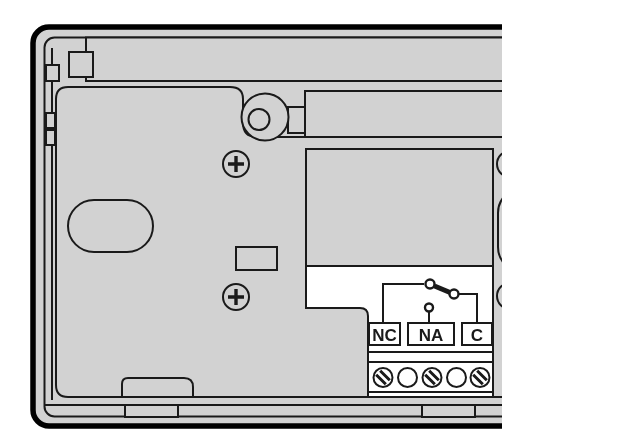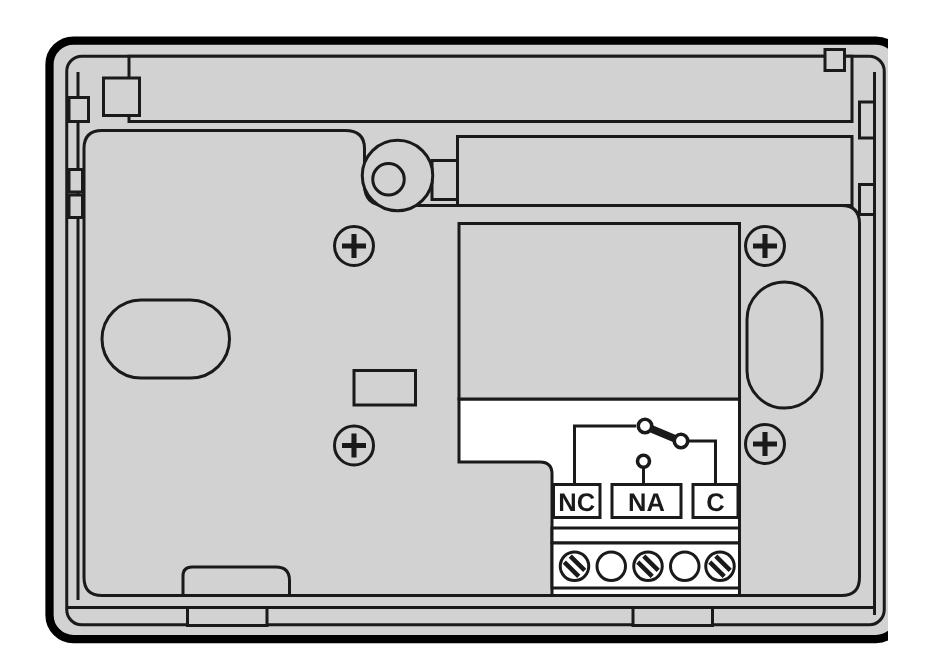--- a/index.html
+++ b/index.html
@@ -3,21 +3,21 @@
 <meta charset="utf-8">
 <style>
   :root{
     --background:#ffffff;
     --body-fill:#d2d2d2;
     --line:#1a1a1a;
     --cutout:#ffffff;
   }
   html,body{margin:0;padding:0;background:var(--background);}
   .stage{
-    position:relative;width:592px;height:448px;overflow:hidden;
+    position:relative;width:502px;height:448px;overflow:hidden;
     background:var(--background);
     font-family:"Liberation Sans", sans-serif;
   }
   svg{display:block;}
   .fillln{fill:var(--body-fill);stroke:var(--line);stroke-width:2;}
   .ln{fill:none;stroke:var(--line);stroke-width:2;}
   .whiteln{fill:var(--cutout);stroke:var(--line);stroke-width:2;}
   .thick{fill:var(--body-fill);stroke:#000000;stroke-width:5.5;}
   .cross{stroke:var(--line);stroke-width:3.4;fill:none;}
   .slot{stroke:var(--line);stroke-width:3;fill:none;}

